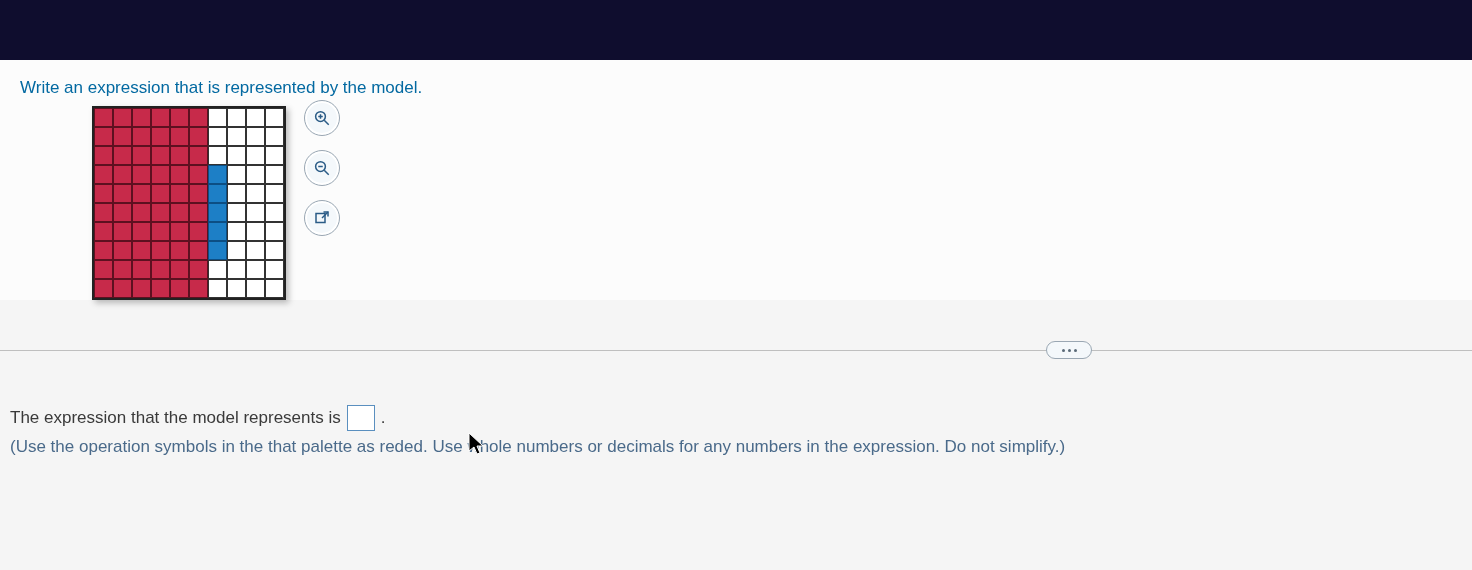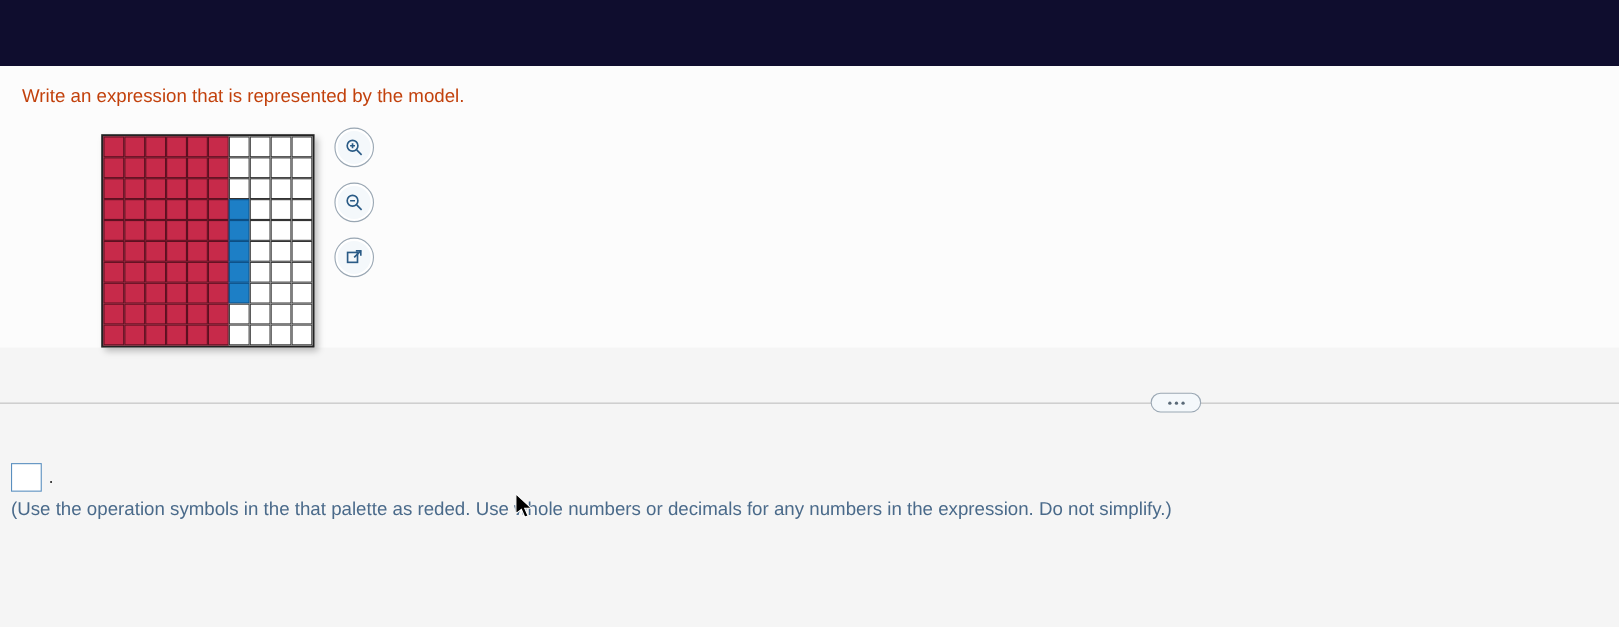--- a/index.html
+++ b/index.html
@@ -13,22 +13,22 @@
     .top-bar {
       height: 60px;
       background: #0f0d2e;
     }
     .content {
       padding: 18px 20px 0 20px;
       background: #fcfcfc;
     }
     .prompt {
       font-size: 17px;
-      color: #c2410c;
-      margin-bottom: 24px;
+      color: #0369a1;
+      margin-bottom: 8px;
     }
     .model-row {
       display: flex;
       align-items: flex-start;
       gap: 18px;
       margin-left: 72px;
       margin-bottom: 50px;
     }
     .grid {
       display: grid;
@@ -254,20 +254,21 @@
   <hr class="divider-line">
   <div class="pill">
     <span></span>
       <span></span>
       <span></span>
   </div>
 </div>
 
 <div class="answer-section">
   <div class="answer-line1">
+    <span>The expression that the model represents is</span>
     <input class="answer-input" type="text" value="" style="">
     <span>.</span>
   </div>
   <div class="hint">
     <span>(Use the operation symbols in the that palette as r</span><span>eded. Use whole numbers or decimals for any numbers in the expression. Do not simplify.)</span>
     <svg class="cursor-icon" width="20" height="26" viewBox="0 0 20 26">
       <path d="M2 2 L2 20 L7 16 L10 23 L13 22 L10 15 L16 15 Z" fill="#000" stroke="#fff" stroke-width="1"></path>
     </svg>
   </div>
 </div>

